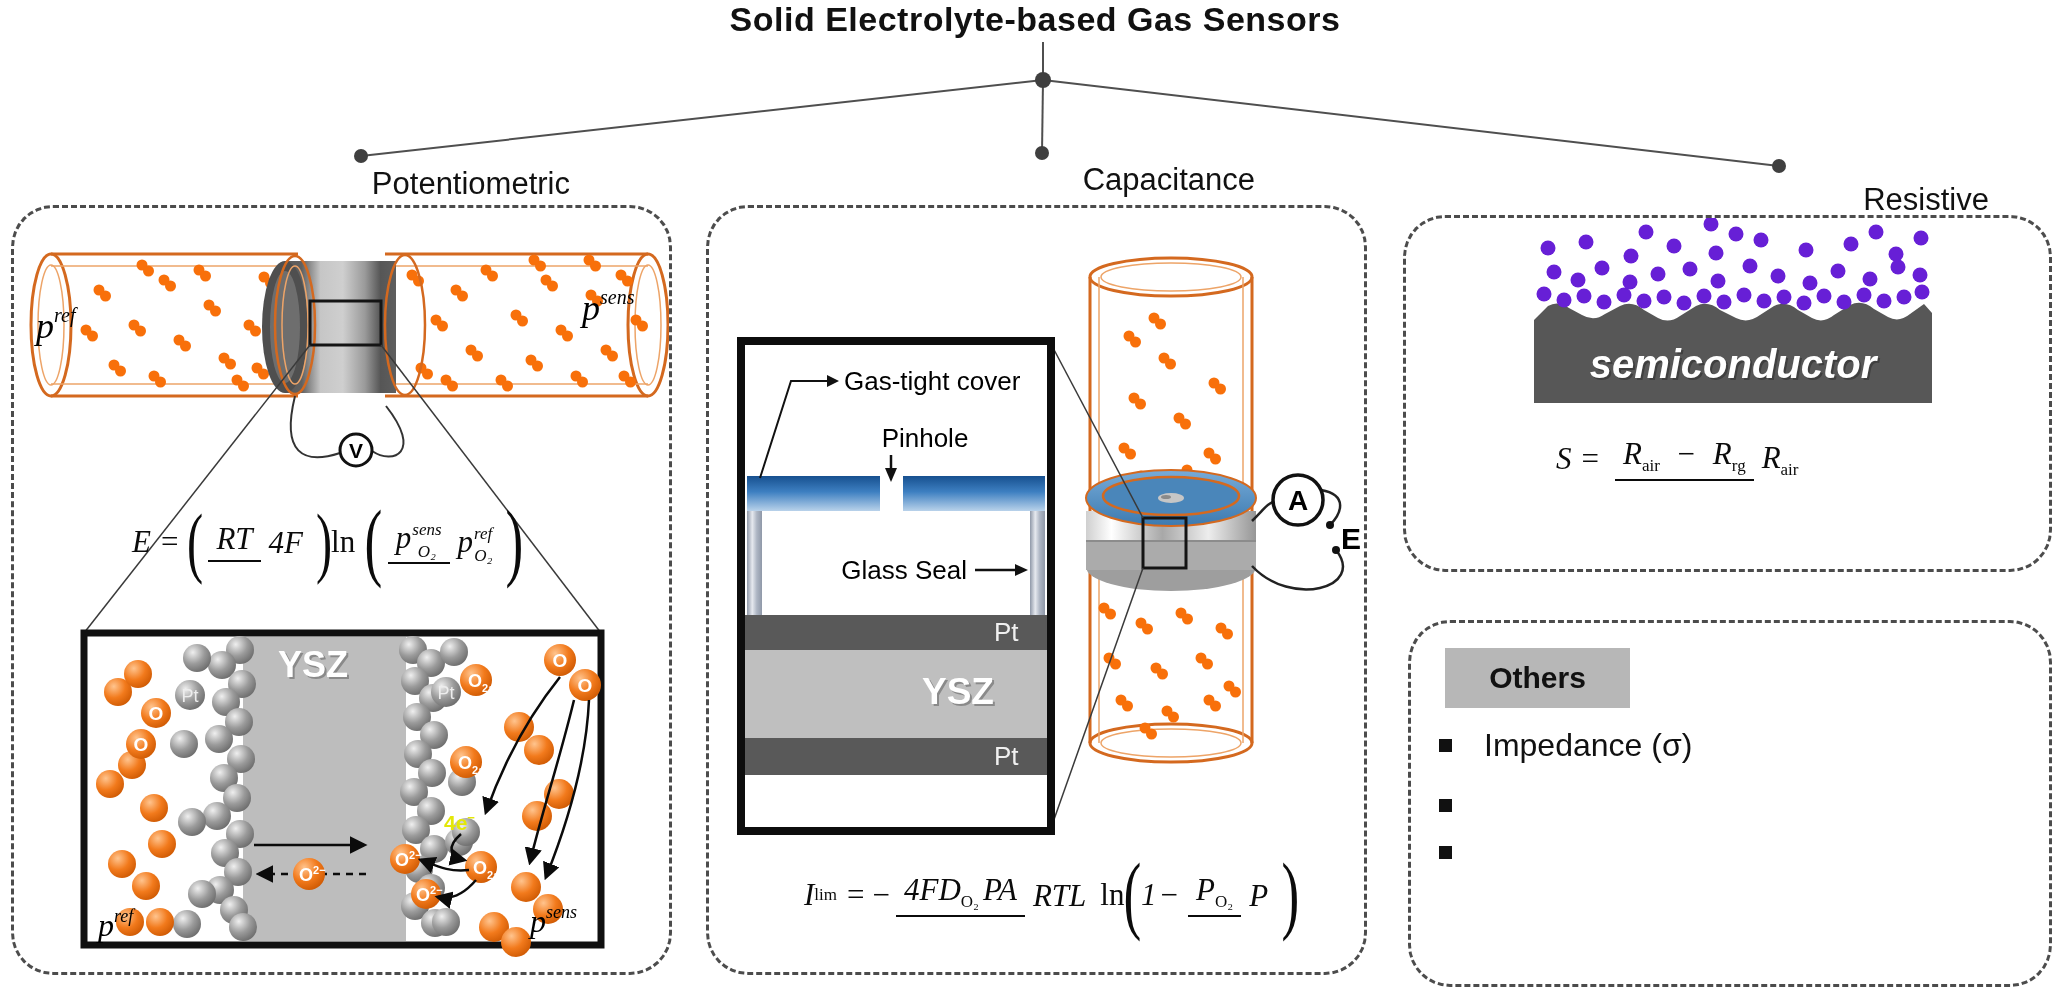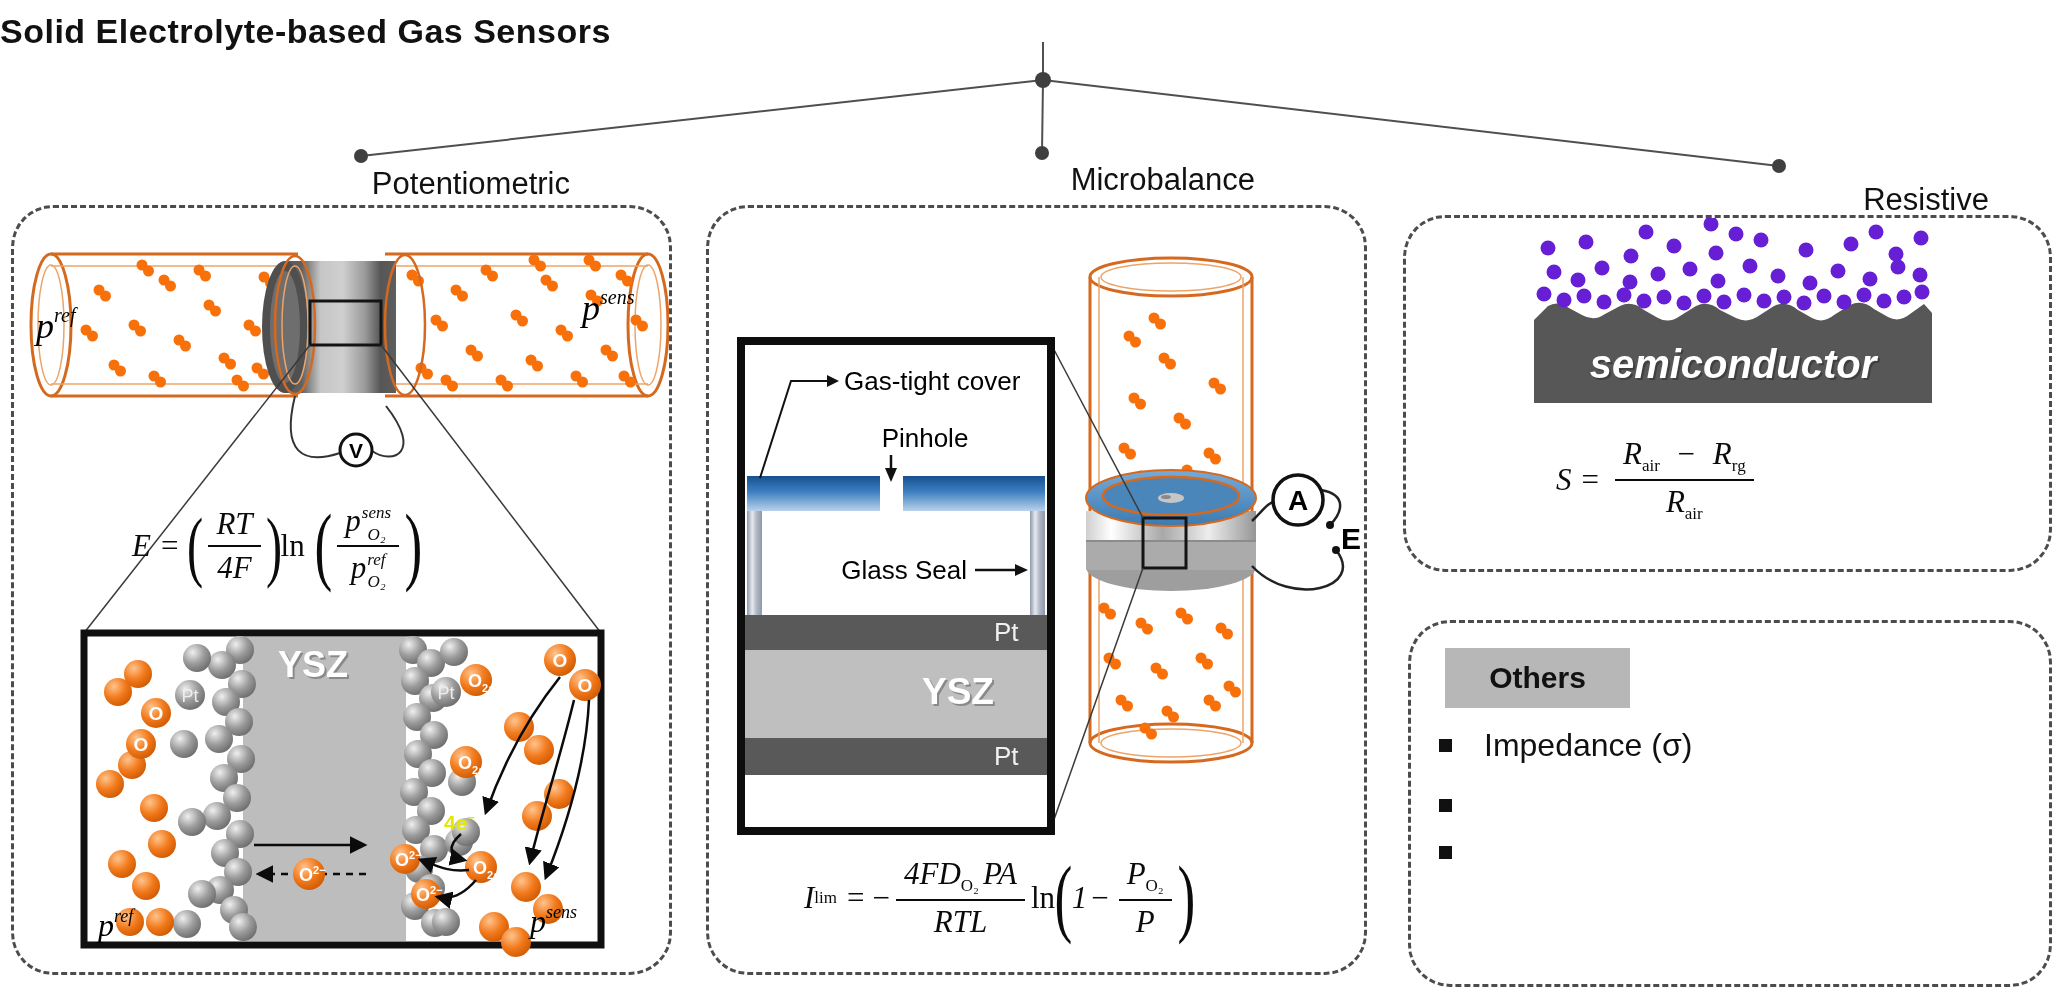--- a/index.html
+++ b/index.html
@@ -1,28 +1,28 @@
 <!DOCTYPE html>
 <html><head>
 <meta charset="utf-8">
 <style>
   html,body{margin:0;padding:0;background:#ffffff;}
   #canvas{position:relative;width:2070px;height:997px;background:#ffffff;overflow:hidden;
           font-family:"Liberation Sans",sans-serif;color:#111;}
   .abs{position:absolute;}
-  .title{left:0;right:0;top:12px;text-align:left;font-size:34px;font-weight:bold;letter-spacing:.5px;}
+  .title{left:0;right:0;top:0;text-align:center;font-size:34px;font-weight:bold;letter-spacing:.5px;}
   .cat-label{font-size:31px;text-align:right;width:420px;}
   .dashedbox{border:3px dashed #4c4c4c;border-radius:42px;box-sizing:border-box;background:transparent;}
   svg{position:absolute;left:0;top:0;}
   
   .eq{display:flex;align-items:center;font-family:"Liberation Serif",serif;font-style:italic;
       font-size:31px;color:#0b0b0b;white-space:nowrap;}
   .eq .rm{font-style:normal;}
   .eq .gap{width:10px;}
-  .frac{display:inline-flex;flex-direction:column;align-items:center;margin:0 6px;}
+  .frac{display:inline-flex;flex-direction:row;align-items:center;margin:0 6px;}
   .frac .num{padding:0 8px 3px 8px;border-bottom:2.5px solid #0b0b0b;text-align:center;}
   .frac .den{padding:3px 8px 0 8px;text-align:right;}
   .paren{font-size:86px;font-weight:300;font-style:normal;line-height:.9;transform:scaleX(.62);margin:0 -6px;}
   .paren.small{font-size:78px;}
   .ss{display:inline-flex;flex-direction:column;justify-content:center;line-height:1.05;
       font-size:17px;vertical-align:middle;margin-left:1px;}
   .ss .up{transform:translateY(-2px);}
   .ss .dn{transform:translateY(2px);}
   sub.l{font-size:17px;font-style:normal;}
   .itsub{font-size:17px;}
@@ -49,21 +49,21 @@
     </g>
     <g fill="#3f3f3f">
       <circle cx="1043" cy="80" r="8"></circle>
       <circle cx="361" cy="156" r="7"></circle>
       <circle cx="1042" cy="153" r="7"></circle>
       <circle cx="1779" cy="166" r="7"></circle>
     </g>
   </svg>
 
   <div class="abs cat-label" style="left:150px;top:166px;">Potentiometric</div>
-  <div class="abs cat-label" style="left:835px;top:162px;">Microbalance</div>
+  <div class="abs cat-label" style="left:835px;top:162px;">Capacitance</div>
   <div class="abs cat-label" style="left:1569px;top:182px;">Resistive</div>
 
   <div class="abs dashedbox" style="left:11px;top:205px;width:661px;height:770px;">
     <svg width="655" height="764" viewBox="0 0 655 764">
       <defs>
         <radialGradient id="gsph" cx="35%" cy="30%" r="75%">
           <stop offset="0%" stop-color="#efefef"></stop>
             <stop offset="55%" stop-color="#9b9b9b"></stop>
             <stop offset="100%" stop-color="#6c6c6c"></stop>
         </radialGradient>

